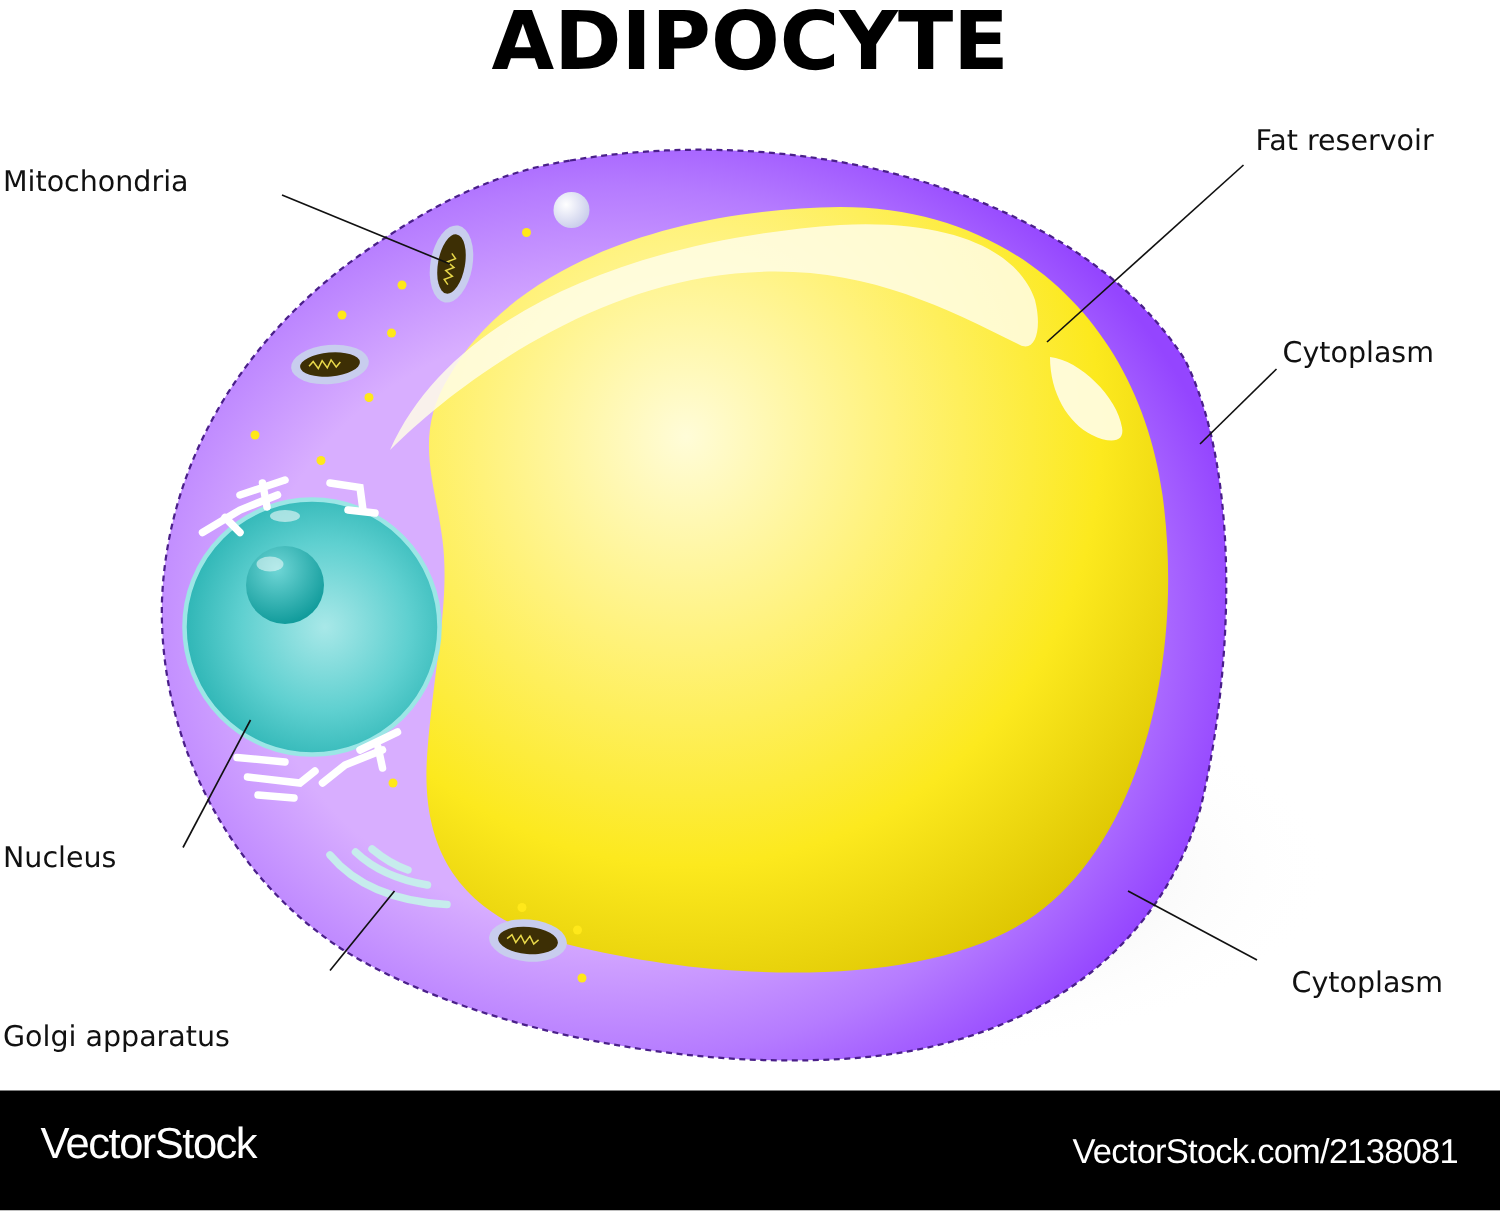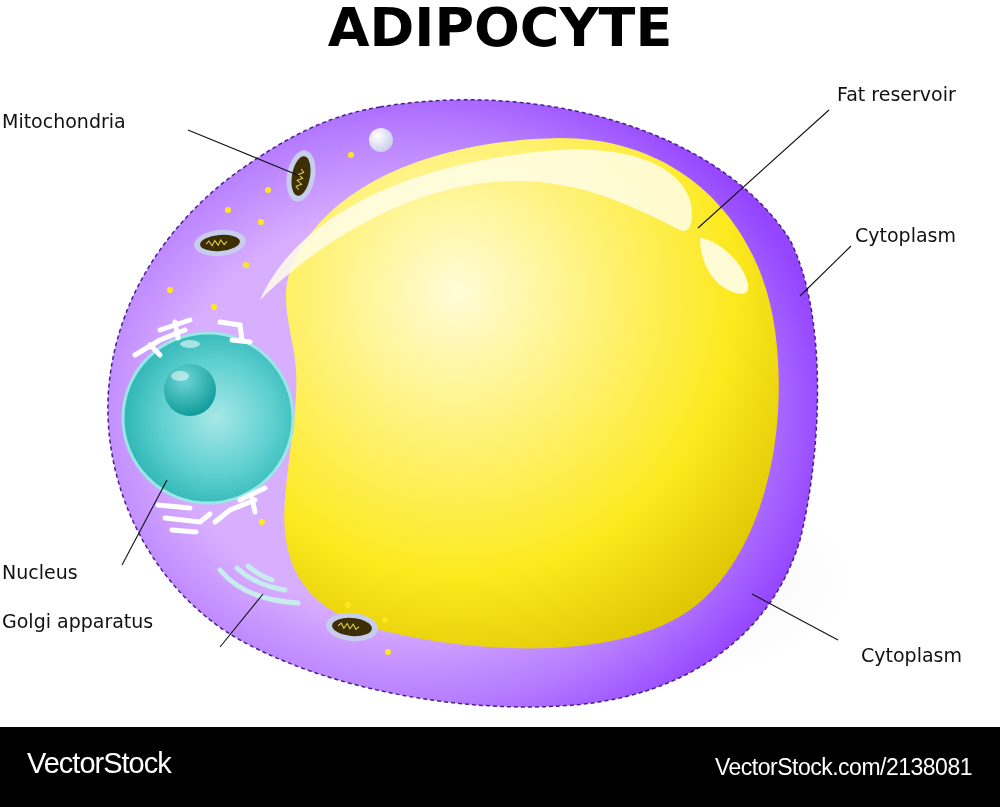--- a/index.html
+++ b/index.html
@@ -122,19 +122,19 @@
     <line x1="122" y1="565" x2="167" y2="480"></line>
     <line x1="220" y1="647" x2="263" y2="594"></line>
     <line x1="838" y1="640" x2="752" y2="594"></line>
   </g>
 </svg>
 
 <div class="label" style="left:2px; top:107px;">Mitochondria</div>
 <div class="label" style="left:837px; top:80px;">Fat reservoir</div>
 <div class="label" style="left:855px; top:221px;">Cytoplasm</div>
 <div class="label" style="left:2px; top:558px;">Nucleus</div>
-<div class="label" style="left:2px; top:607px;">Golgi apparatus</div>
+<div class="label" style="left:2px; top:677px;">Golgi apparatus</div>
 <div class="label" style="left:861px; top:641px;">Cytoplasm</div>
 
 <div class="footer">
   <div class="brand">VectorStock</div>
   <div class="url">VectorStock.com/2138081</div>
 </div>
 
 </body></html>

